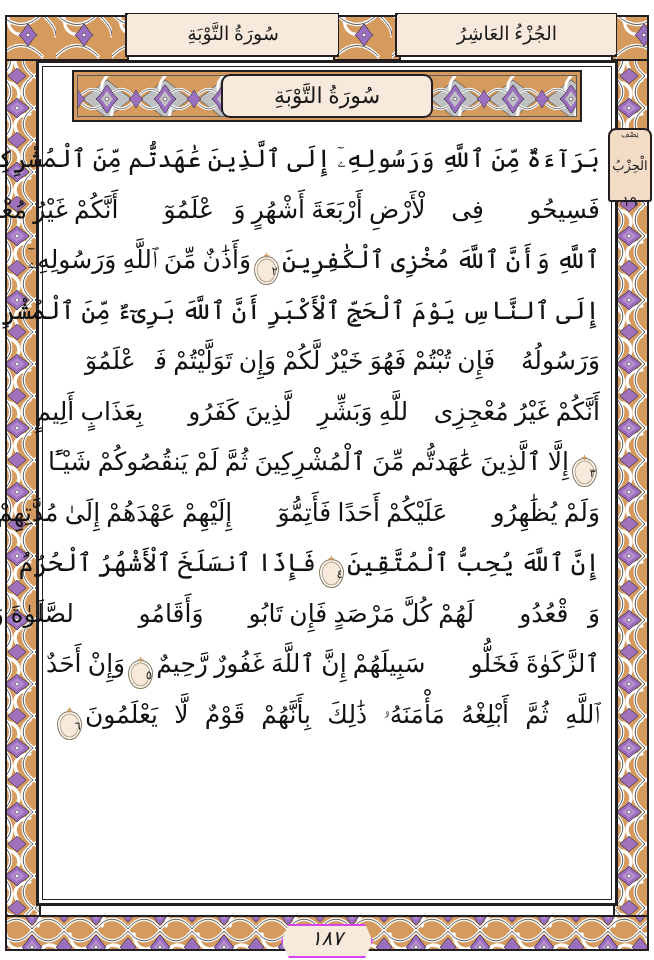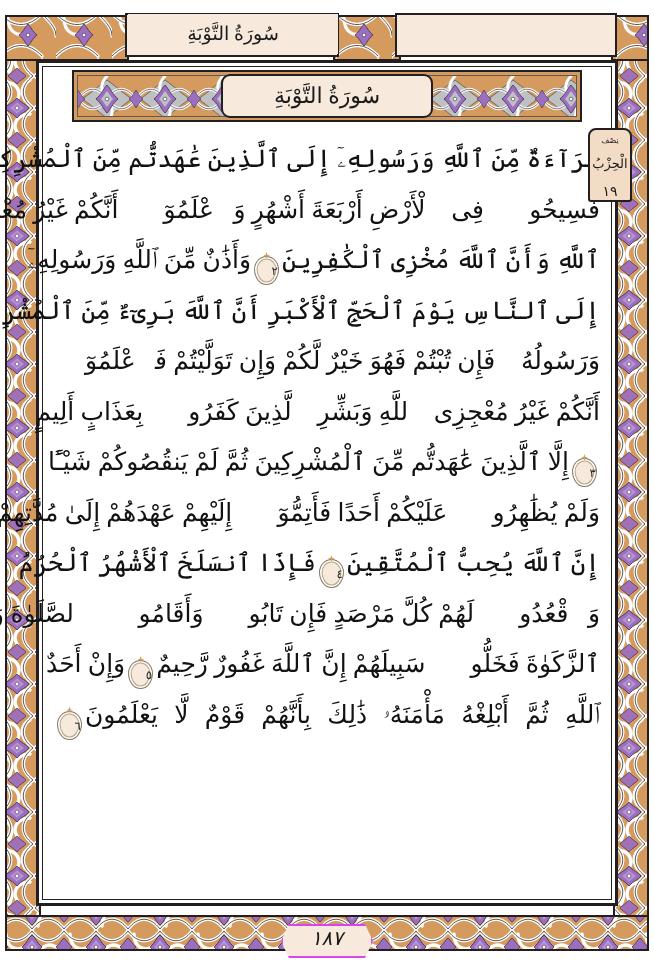--- a/index.html
+++ b/index.html
@@ -118,33 +118,33 @@
   .surah-cartouche-text {
     font-size: 22px;
     color: #1a1a1a;
     direction: rtl;
     white-space: nowrap;
   }
 
   
   .hizb-marker {
     position: absolute;
-    right: 22px;
+    right: 2px;
     top: 116px;
     width: 44px;
     height: 74px;
     background: #F3DCC6;
     border: 2px solid #231f20;
     border-radius: 8px 8px 3px 3px;
     z-index: 9;
     display: flex;
     flex-direction: column;
     align-items: center;
-    justify-content: flex-end;
-    gap: 11px;
+    justify-content: space-between;
+    gap: 19px;
   }
   .hizb-small  { font-size: 8px;  color: #1a1a1a; direction: rtl; }
   .hizb-word   { font-size: 13px; color: #1a1a1a; direction: rtl; }
   .hizb-number { font-size: 14px; color: #1a1a1a; direction: rtl; }
 
   
   .quran-body {
     position: absolute;
     left: 48px;
     top: 122px;
@@ -360,20 +360,23 @@
         <rect x="126" y="2" width="212" height="42" fill="#F7EADD" stroke="#231f20" stroke-width="2"></rect>
         <rect x="396" y="2" width="220" height="42" fill="#F7EADD" stroke="#231f20" stroke-width="2"></rect>
       </g>
     </svg>
   </div>
 
   <div class="header-band">
     <div class="header-cartouche hdr-left">
       <span class="hdr-text">سُورَةُ التَّوْبَةِ</span>
     </div>
+    <div class="header-cartouche hdr-right">
+      <span class="hdr-text">الجُزْءُ العَاشِرُ</span>
+    </div>
   </div>
 
   <div class="text-frame-outer">
     <div class="text-frame-inner"></div>
   </div>
 
   <div class="surah-banner">
     <div class="surah-banner-frame">
       <div class="surah-banner-inner">
         <svg width="504" height="46" viewBox="0 0 504 46" xmlns="http://www.w3.org/2000/svg">

